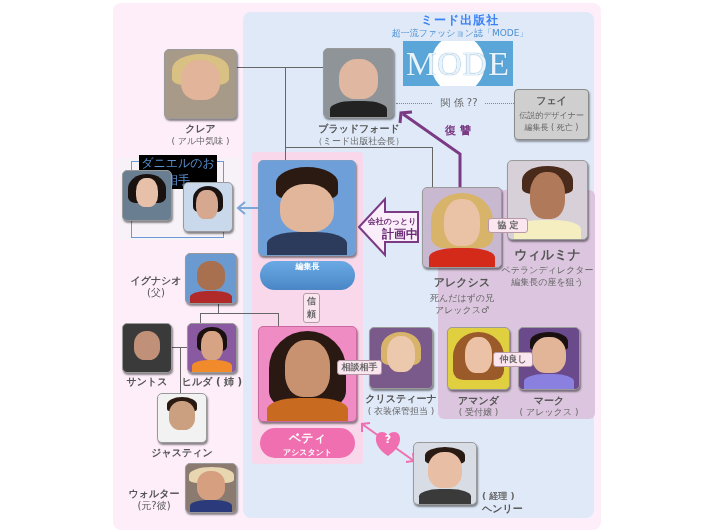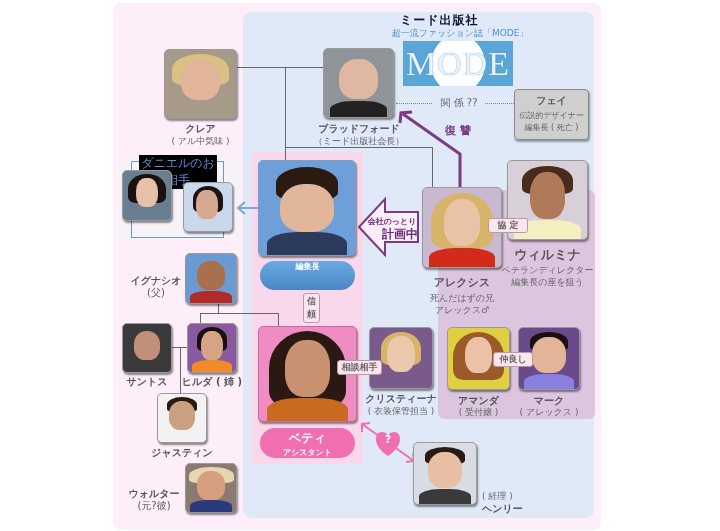--- a/index.html
+++ b/index.html
@@ -25,21 +25,21 @@
 </style>
 </head>
 <body>
 
 <div id="outer" class="abs"></div>
 <div id="blue" class="abs"></div>
 <div id="purple-panel" class="abs"></div>
 <div id="center-col" class="abs"></div>
 <div id="partner-bg" class="abs"></div>
 
-<div class="abs" style="left:400px;top:12px;width:120px;text-align:left;font-size:12px;font-weight:bold;color:#0f172a;letter-spacing:1px;">ミード出版社</div>
+<div class="abs" style="left:400px;top:12px;width:120px;text-align:center;font-size:12px;font-weight:bold;color:#3b82f6;letter-spacing:1px;">ミード出版社</div>
 <div class="abs" style="left:385px;top:27px;width:150px;text-align:center;font-size:9px;color:#4a8fd0;">超一流ファッション誌「MODE」</div>
 <div class="abs" style="left:403px;top:41px;width:110px;height:45px;background:#5aa6d8;overflow:hidden;">
   <div style="position:absolute;left:28px;top:-6px;width:54px;height:58px;border-radius:50%;background:#fff;"></div>
   <div style="position:absolute;left:0;top:4px;width:110px;text-align:center;font-family:'Liberation Serif',serif;font-size:34px;color:#e8f3fb;letter-spacing:1px;text-shadow:0 0 1px #3c84b8;">MODE</div>
 </div>
 
 <div class="line" style="left:237px;top:67px;width:86px;height:1px;"></div>
 <div class="line" style="left:285px;top:67px;width:1px;height:93px;"></div>
 <div class="line" style="left:285px;top:147px;width:148px;height:1px;"></div>
 <div class="line" style="left:432px;top:147px;width:1px;height:40px;"></div>
@@ -177,21 +177,21 @@
   <path d="M30 36 C 14 26, 16 12, 24 12 C 28 12, 30 15, 30 17 C 30 15, 32 12, 36 12 C 44 12, 46 26, 30 36 Z" fill="#f06fb0"></path>
 </svg>
 <div class="abs" style="left:382px;top:433px;width:12px;text-align:center;font-size:11px;font-weight:bold;color:#fff;">?</div>
 
 <div class="photo" style="left:413px;top:442px;width:64px;height:63px;background:#d8dce4;">
   <div class="hair" style="background:#2a1a14;height:28%;"></div>
     <div class="face" style="background:#e8bea4;"></div>
     <div class="body" style="background:#3a3a3a;"></div>
 </div>
 <div class="name" style="left:482px;top:503px;text-align:left;">ヘンリー</div>
-<div class="sub" style="left:482px;top:490px;text-align:left;">( 経理 )</div>
+<div class="sub" style="left:482px;top:490px;text-align:left;font-weight:bold;">( 経理 )</div>
 
 <div class="photo" style="left:185px;top:253px;width:52px;height:51px;background:#6a9ad0;">
   <div class="face" style="background:#a8704e;"></div>
     <div class="body" style="background:#b02a2a;"></div>
 </div>
 <div class="name" style="left:128px;top:275px;width:56px;">イグナシオ</div>
 <div class="name" style="left:128px;top:287px;width:56px;font-weight:normal;">(父)</div>
 
 <div class="photo" style="left:122px;top:323px;width:50px;height:50px;background:#3a3a3a;">
   <div class="face" style="background:#c09078;"></div>

